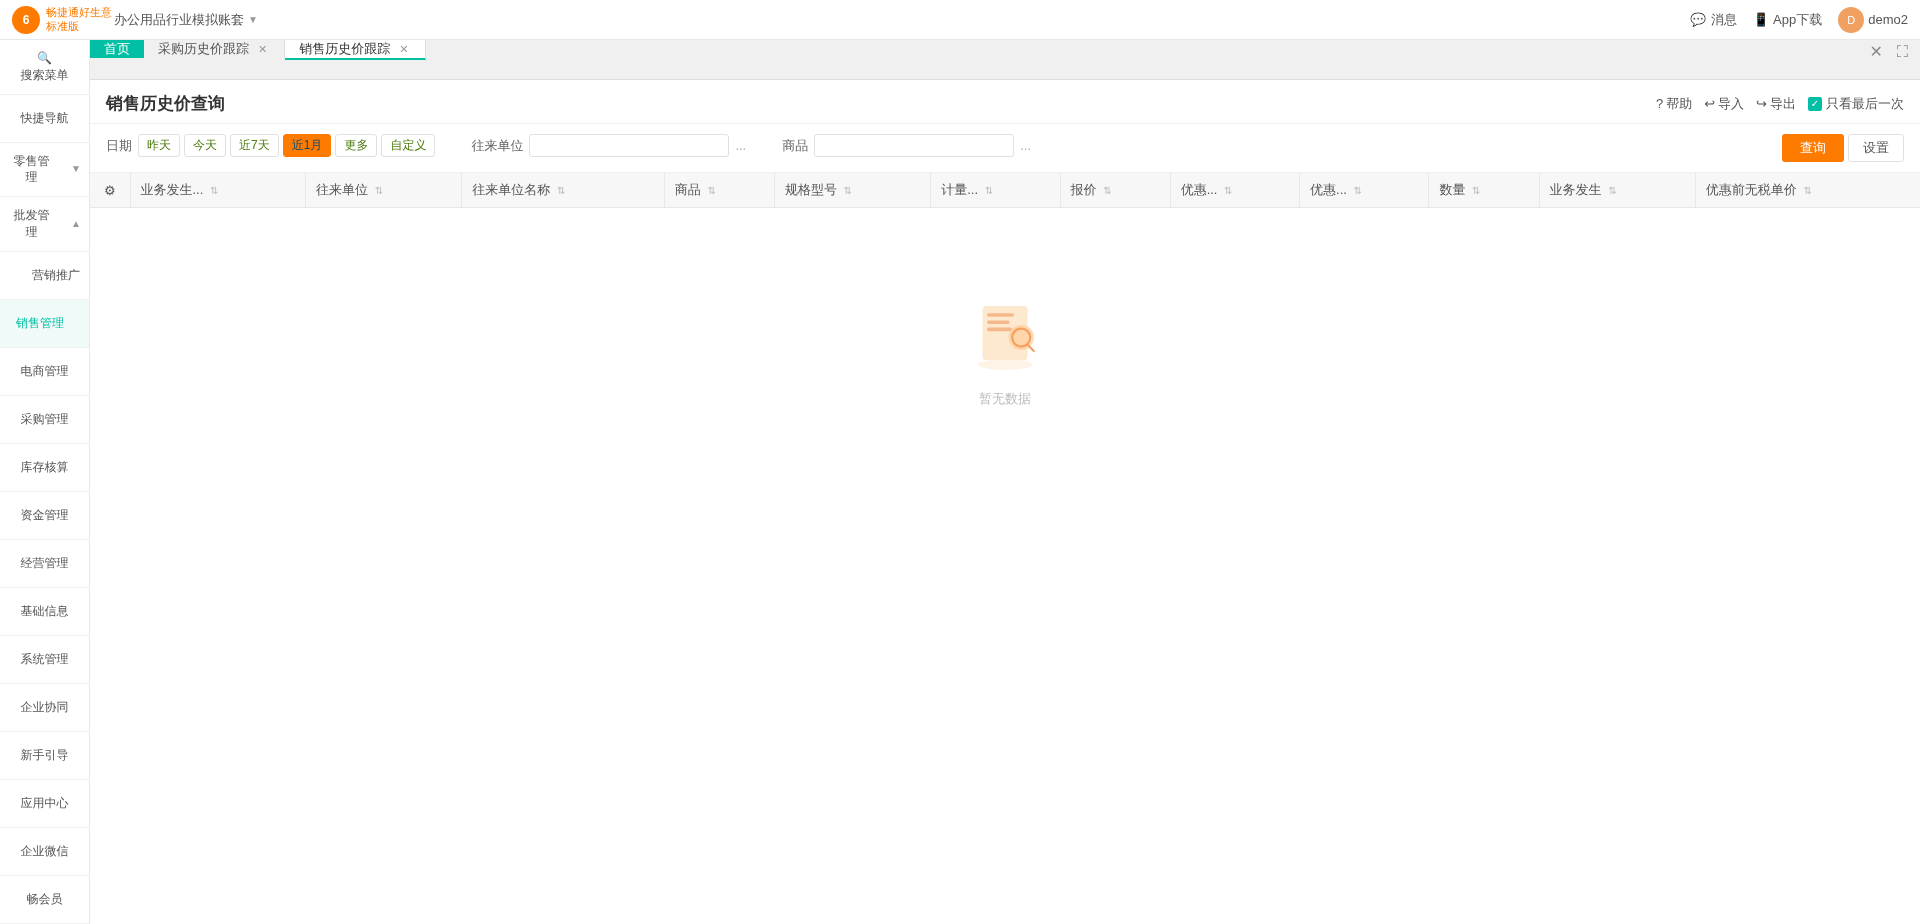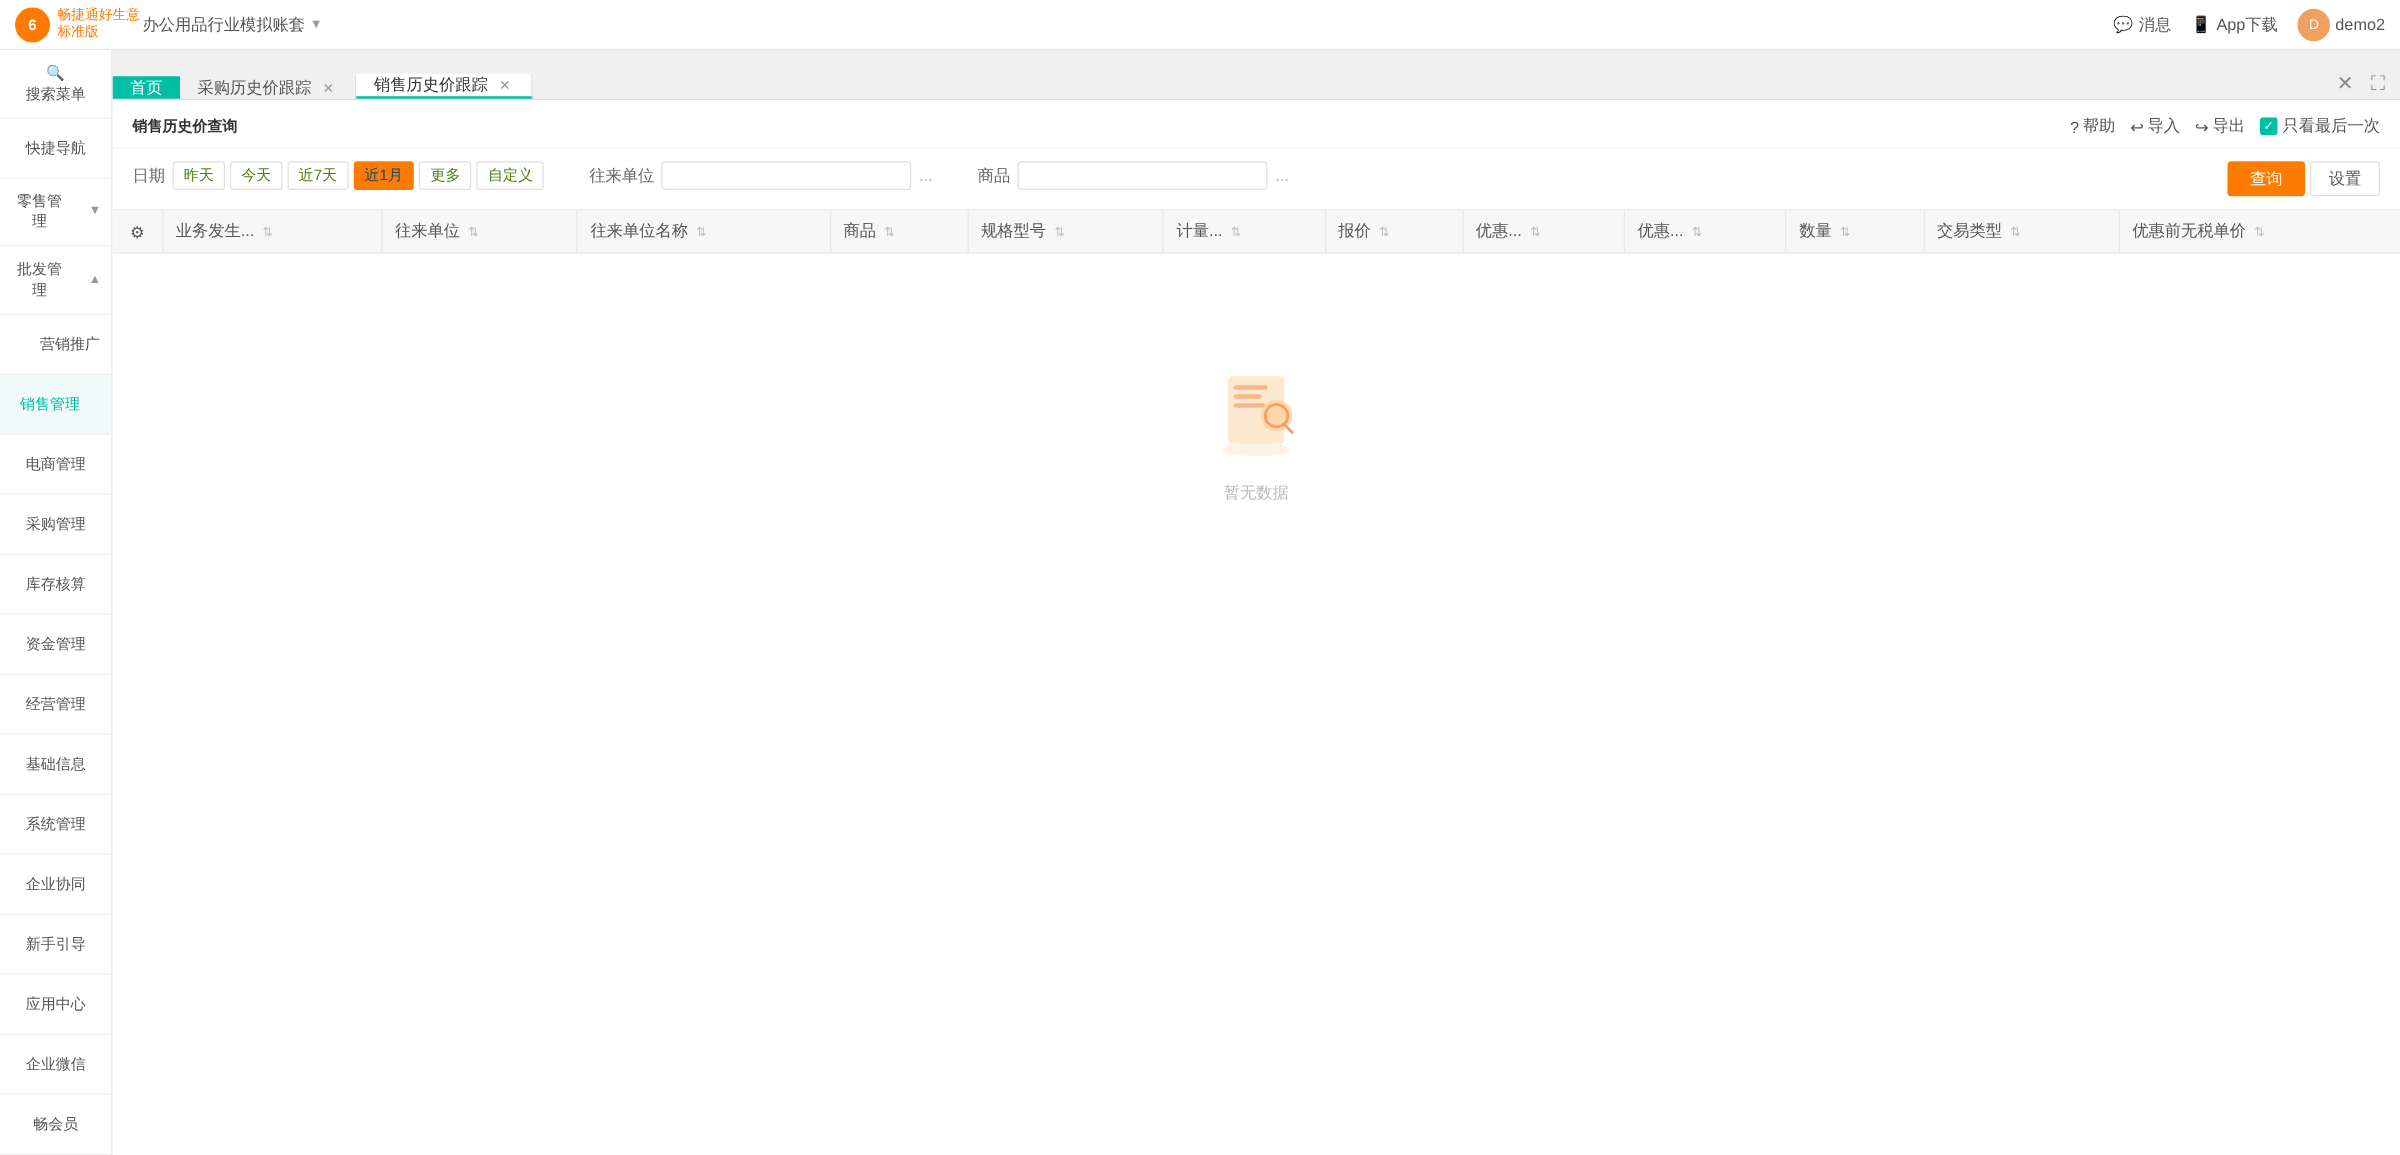--- a/index.html
+++ b/index.html
@@ -124,21 +124,21 @@
       display: flex;
       flex-direction: column;
       overflow: hidden;
     }
 
     
     .tab-bar {
       height: 40px;
       background: #f0f0f0;
       display: flex;
-      align-items: flex-end;
+      align-items: flex-start;
       border-bottom: 1px solid #ddd;
       flex-shrink: 0;
     }
     .tab {
       display: flex;
       align-items: center;
       padding: 0 14px;
       font-size: 13px;
       cursor: pointer;
       color: #555;
@@ -187,21 +187,21 @@
 
     
     .page-header {
       padding: 12px 16px 8px;
       border-bottom: 1px solid #f0f0f0;
       display: flex;
       align-items: center;
       justify-content: space-between;
     }
     .page-title {
-      font-size: 12px;
+      font-size: 17px;
       font-weight: bold;
       color: #333;
     }
     .page-header-actions {
       display: flex;
       align-items: center;
       gap: 12px;
       font-size: 13px;
       color: #555;
     }
@@ -575,21 +575,21 @@
               </th>
               <th>
                 <span>优惠...</span>
                 <span class="sort-icon">⇅</span>
               </th>
               <th>
                 <span>数量</span>
                 <span class="sort-icon">⇅</span>
               </th>
               <th>
-                <span>交易类型</span>
+                <span>业务发生</span>
                 <span class="sort-icon">⇅</span>
               </th>
               <th>
                 <span>优惠前无税单价</span>
                 <span class="sort-icon">⇅</span>
               </th>
             </tr>
           </thead>
           <tbody id="table-body">
             

